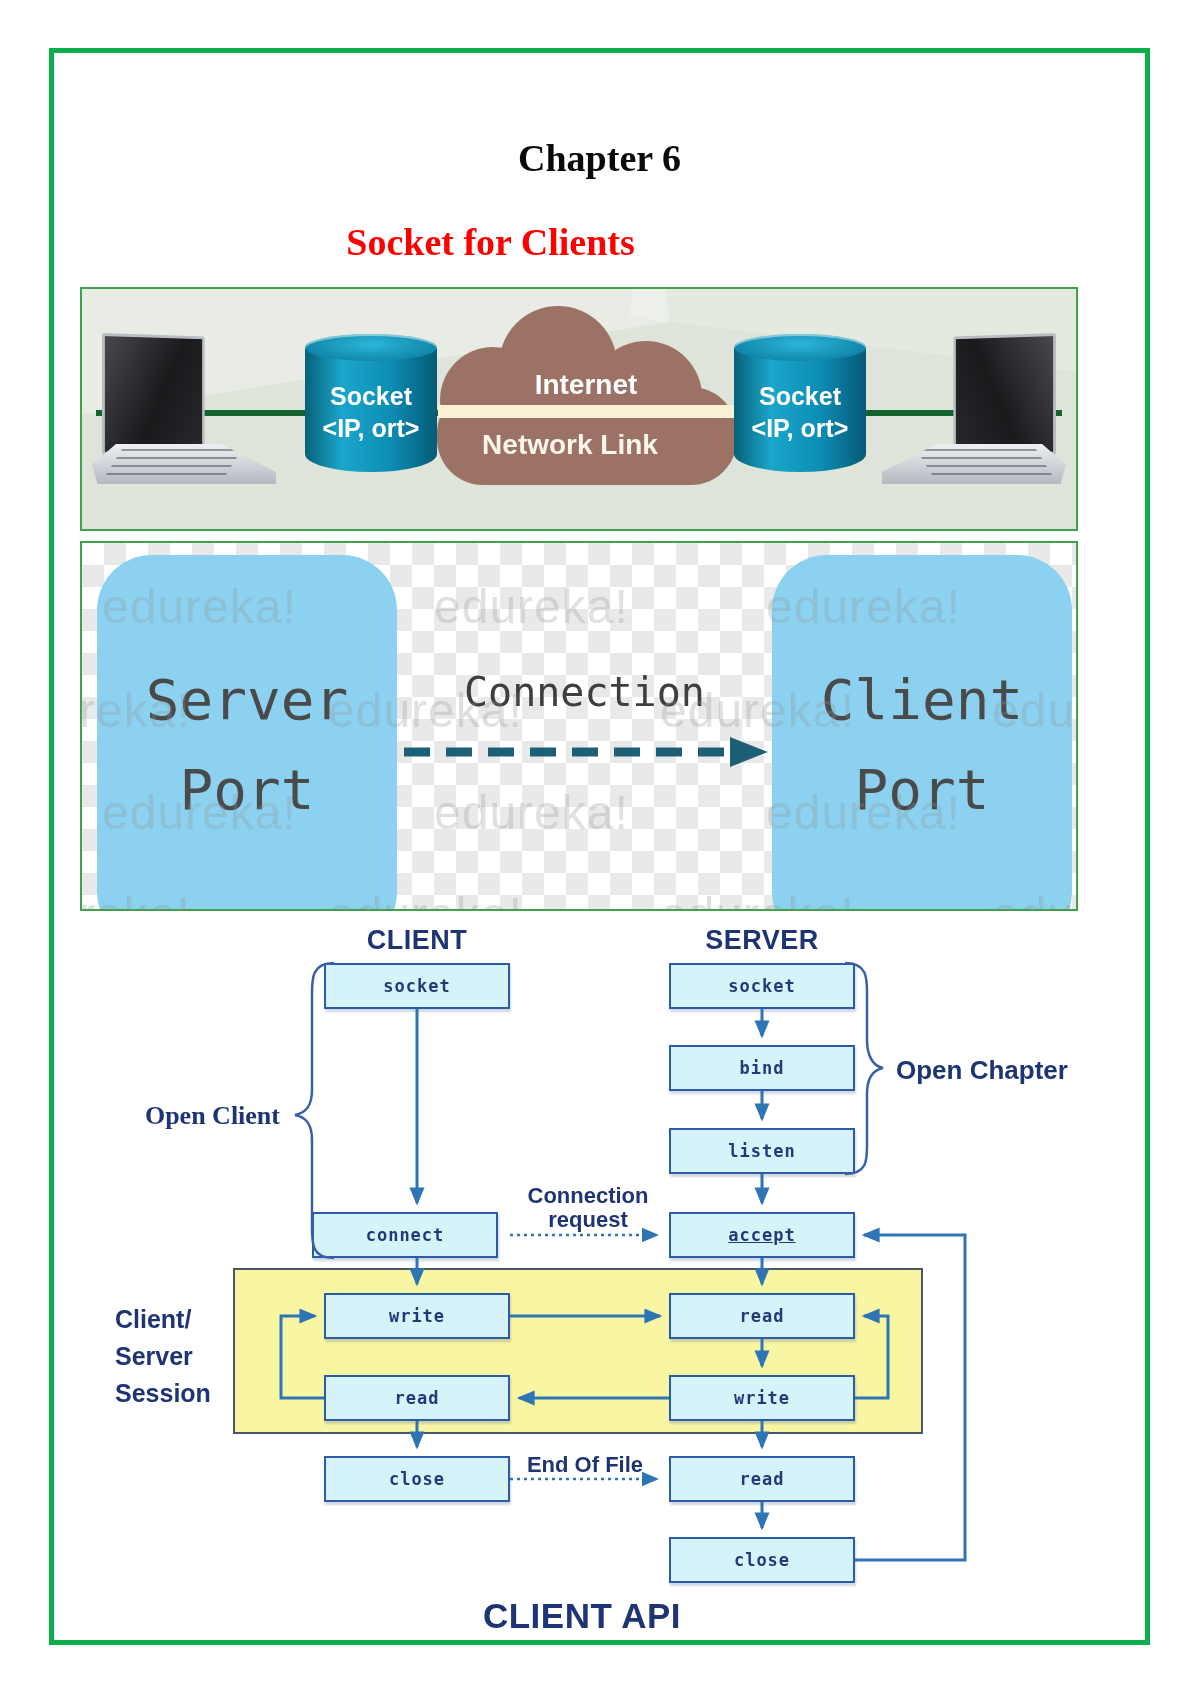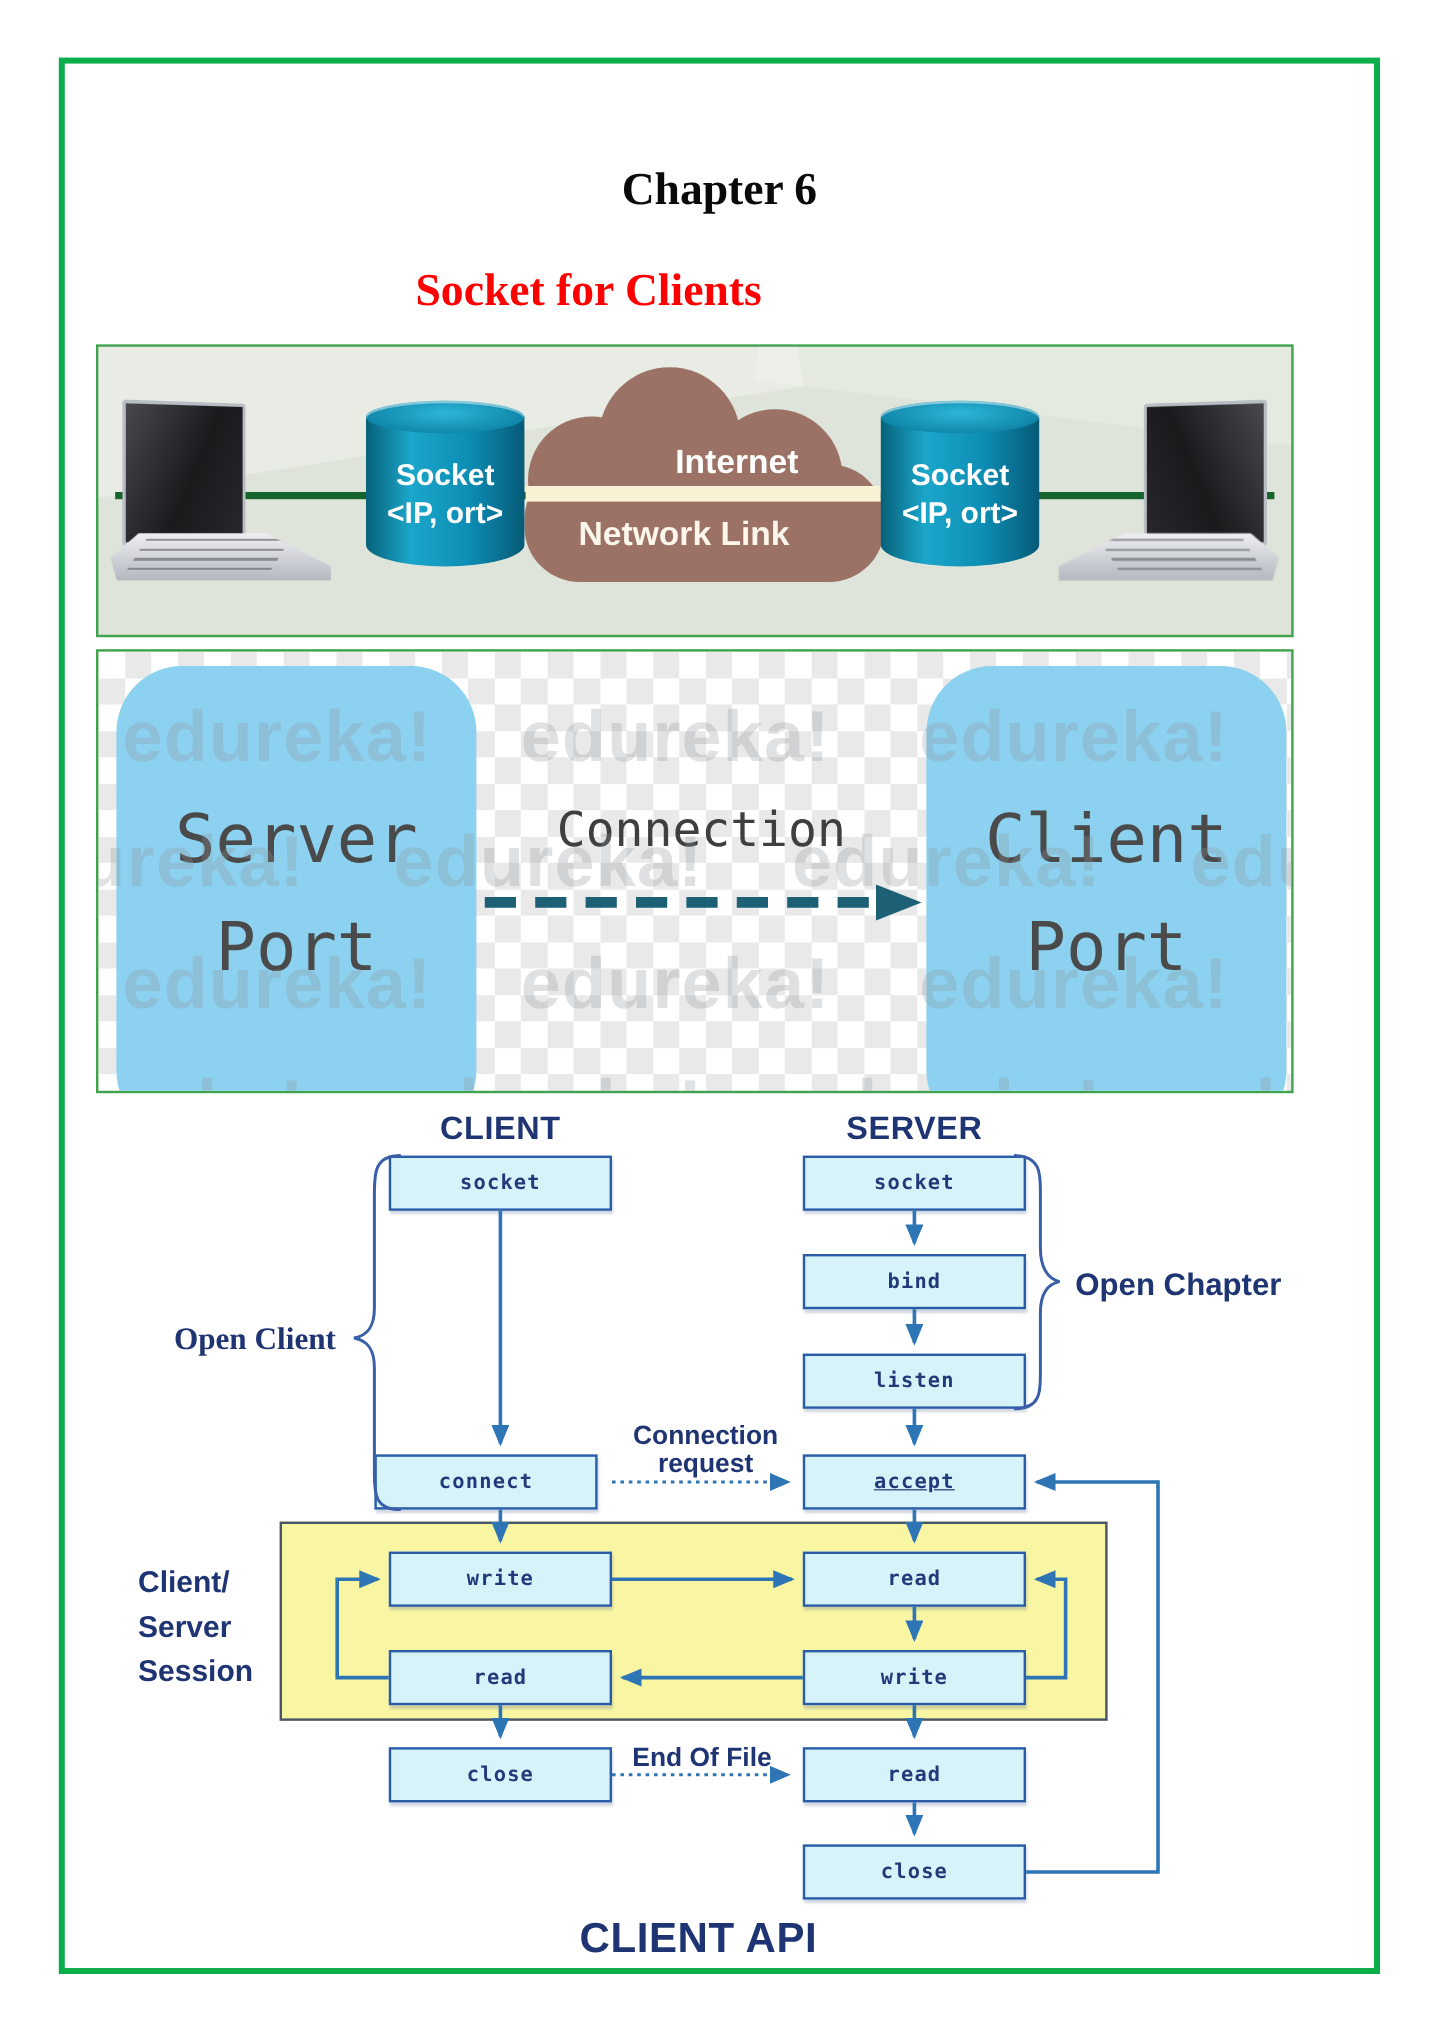--- a/index.html
+++ b/index.html
@@ -18,21 +18,21 @@
   .fig1-sheen{position:absolute;left:-60px;top:-66px;width:640px;height:150px;
         background:rgba(255,255,255,.30);transform:rotate(-9deg);}
   .fig1-sheen2{position:absolute;right:-80px;top:-90px;width:520px;height:150px;
         background:rgba(255,255,255,.22);transform:rotate(7deg);}
   .net-line{position:absolute;left:14px;top:121px;width:966px;height:6px;background:#15632d;z-index:1;}
   .cream-band{position:absolute;left:356px;top:116px;width:296px;height:13px;background:#f8f1d4;z-index:3;}
   .cloud{position:absolute;z-index:2;}
   .cloud-part{position:absolute;background:#9b7265;border-radius:50%;}
   .cloud-body{position:absolute;left:355px;top:98px;width:300px;height:98px;background:#9b7265;border-radius:46px;}
   .cloud-text-top{position:absolute;left:356px;top:80px;width:296px;text-align:center;z-index:5;
-        color:#ffffff;font-weight:bold;font-size:28px;padding-left:28px;}
+        color:#ffffff;font-weight:bold;font-size:28px;}
   .cloud-text-bottom{position:absolute;left:340px;top:140px;width:296px;text-align:center;z-index:5;
         color:#fdf6ea;font-weight:bold;font-size:28px;}
   .cyl{position:absolute;top:45px;width:132px;height:138px;z-index:4;}
   .cyl-body{position:absolute;left:0;top:13px;width:100%;height:125px;
         background:linear-gradient(90deg,#076179,#1ba6cb 28%,#0d8db4 65%,#065a77);
         border-radius:0 0 50% 50%/0 0 18px 18px;}
   .cyl-top{position:absolute;left:0;top:0;width:100%;height:27px;border-radius:50%;
         background:radial-gradient(ellipse at 50% 38%,#2cb6d9,#0f85a8 75%);
         box-shadow:inset 0 2px 0 rgba(255,255,255,.45);}
   .cyl-label{position:absolute;left:0;top:46px;width:100%;text-align:center;
@@ -52,21 +52,21 @@
   
   .fig2{position:absolute;left:80px;top:541px;width:994px;height:366px;border:2px solid #3fa34d;
         overflow:hidden;background-color:#ffffff;
         background-image:conic-gradient(#e9e9e9 0 25%,#ffffff 0 50%,#e9e9e9 0 75%,#ffffff 0 100%);
         background-size:44px 44px;}
   .port-box{position:absolute;top:12px;width:300px;height:392px;background:#8cd2f0;border-radius:55px;z-index:2;}
   .port-text{position:absolute;left:0;top:112px;width:100%;text-align:center;z-index:3;
         font-family:"DejaVu Sans Mono",monospace;font-size:56px;line-height:90px;color:#4a4a4a;}
   .conn-label{position:absolute;left:382px;top:126px;width:240px;text-align:center;z-index:3;
         font-family:"DejaVu Sans Mono",monospace;font-size:40px;color:#3f3f3f;}
-  .wm{position:absolute;z-index:4;font-weight:bold;font-size:60px;color:#8f9499;opacity:.28;
+  .wm{position:absolute;z-index:4;font-weight:normal;font-size:48px;color:#8f9499;opacity:.28;
         letter-spacing:1px;pointer-events:none;}
   
   .dg-heading{position:absolute;width:200px;text-align:center;font-size:27px;font-weight:bold;
         color:#1f3473;letter-spacing:.5px;}
   .session-band{position:absolute;left:233px;top:1268px;width:690px;height:166px;
         background:#f9f6a3;border:2px solid #4a5568;z-index:1;box-sizing:border-box;}
   .node{position:absolute;width:186px;height:46px;background:#d5f3f9;border:2px solid #2b5ca8;
         box-sizing:border-box;z-index:2;display:flex;align-items:center;justify-content:center;
         font-family:"DejaVu Sans Mono",monospace;font-weight:bold;font-size:17px;letter-spacing:1px;
         color:#223a7a;box-shadow:1px 3px 2px rgba(70,95,140,.25);}

